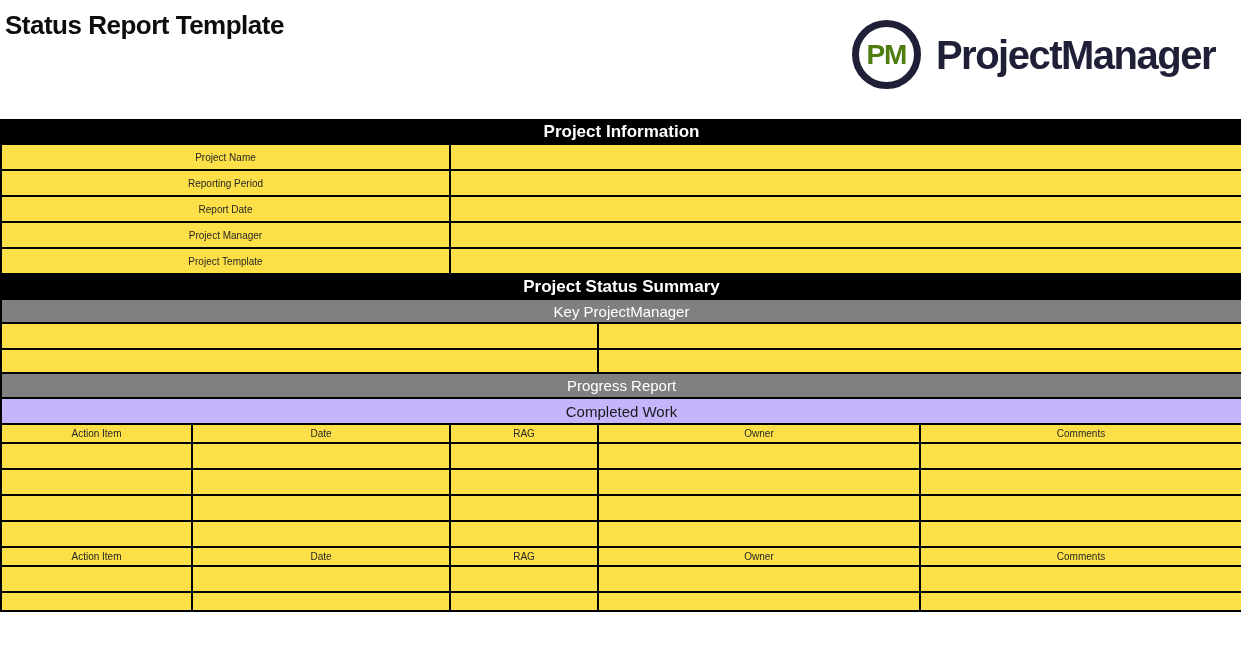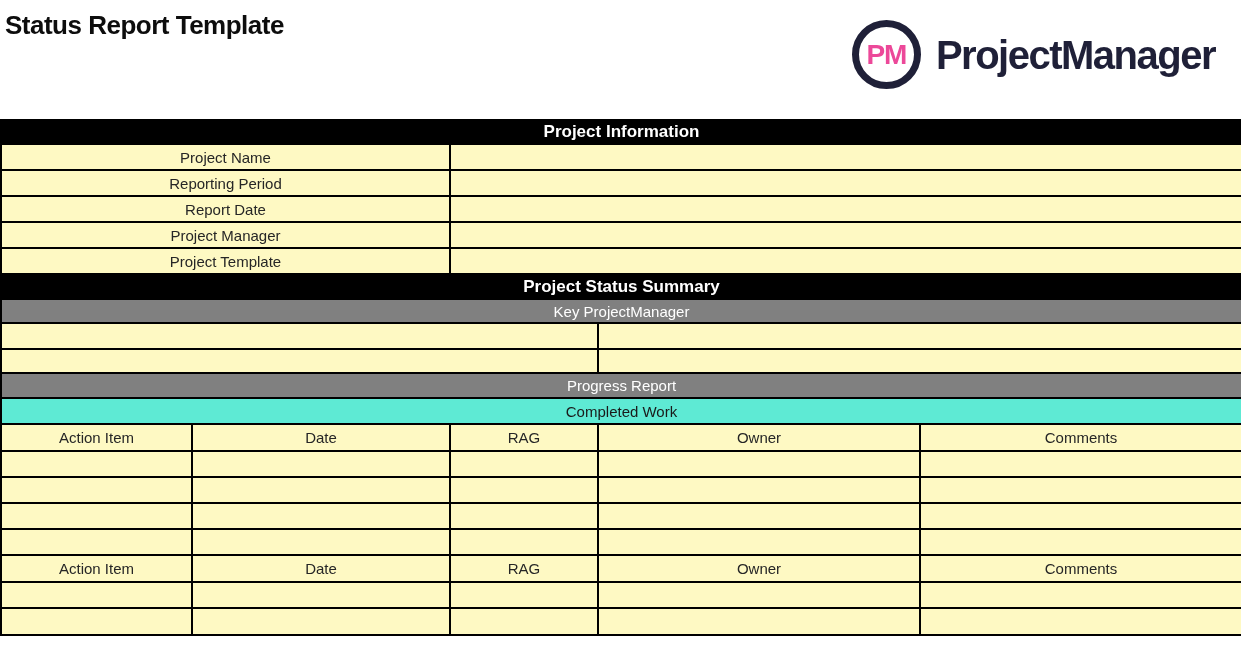--- a/index.html
+++ b/index.html
@@ -21,53 +21,53 @@
     position: absolute; top: 20px; right: 26px;
     display: flex; align-items: center; gap: 15px;
     color: #1f2038;
   }
   .logo-circle {
     box-sizing: border-box;
     width: 69px; height: 69px;
     border: 7px solid #1f2038; border-radius: 50%;
     display: flex; align-items: center; justify-content: center;
     font-weight: bold; font-size: 28px; letter-spacing: -1px;
-    color: #ec4899;
+    color: #4d7c0f;
   }
   .logo-text {
     font-size: 40px; font-weight: bold; letter-spacing: -1.5px;
     line-height: 1;
   }
 
   
   table.sheet {
     position: absolute; top: 119px; left: 0;
     width: 1241px; border-collapse: collapse; table-layout: fixed;
   }
   .sheet td {
     border: 2px solid #000000;
     padding: 0 4px;
-    font-size: 15px; color: #262626;
+    font-size: 10px; color: #262626;
     text-align: center; vertical-align: middle;
     overflow: hidden; white-space: nowrap;
-    background: #fef9c3;
+    background: #fde047;
   }
   tr.h24 { height: 24px; } tr.h25 { height: 25px; }
-  tr.h26 { height: 26px; } tr.h27 { height: 27px; border-radius: 6px; }
+  tr.h26 { height: 26px; } tr.h27 { height: 19px; border-radius: 6px; }
 
   tr.bar-black td {
     background: #000000; color: #ffffff;
     font-weight: bold; font-size: 17px; margin-top: 27px;
   }
   tr.bar-dark td {
     background: #808080; color: #ffffff;
     font-weight: normal; font-size: 15px;
   }
   tr.bar-light td {
-    background: #5eead4; color: #1a1a1a;
+    background: #c4b5fd; color: #1a1a1a;
     font-weight: normal; font-size: 15px; margin-left: 24px;
   }
 </style>
 </head>
 <body>
 
 <div class="page">
 
   <div class="topbar">
     <h1 class="page-title">Status Report Template</h1>

